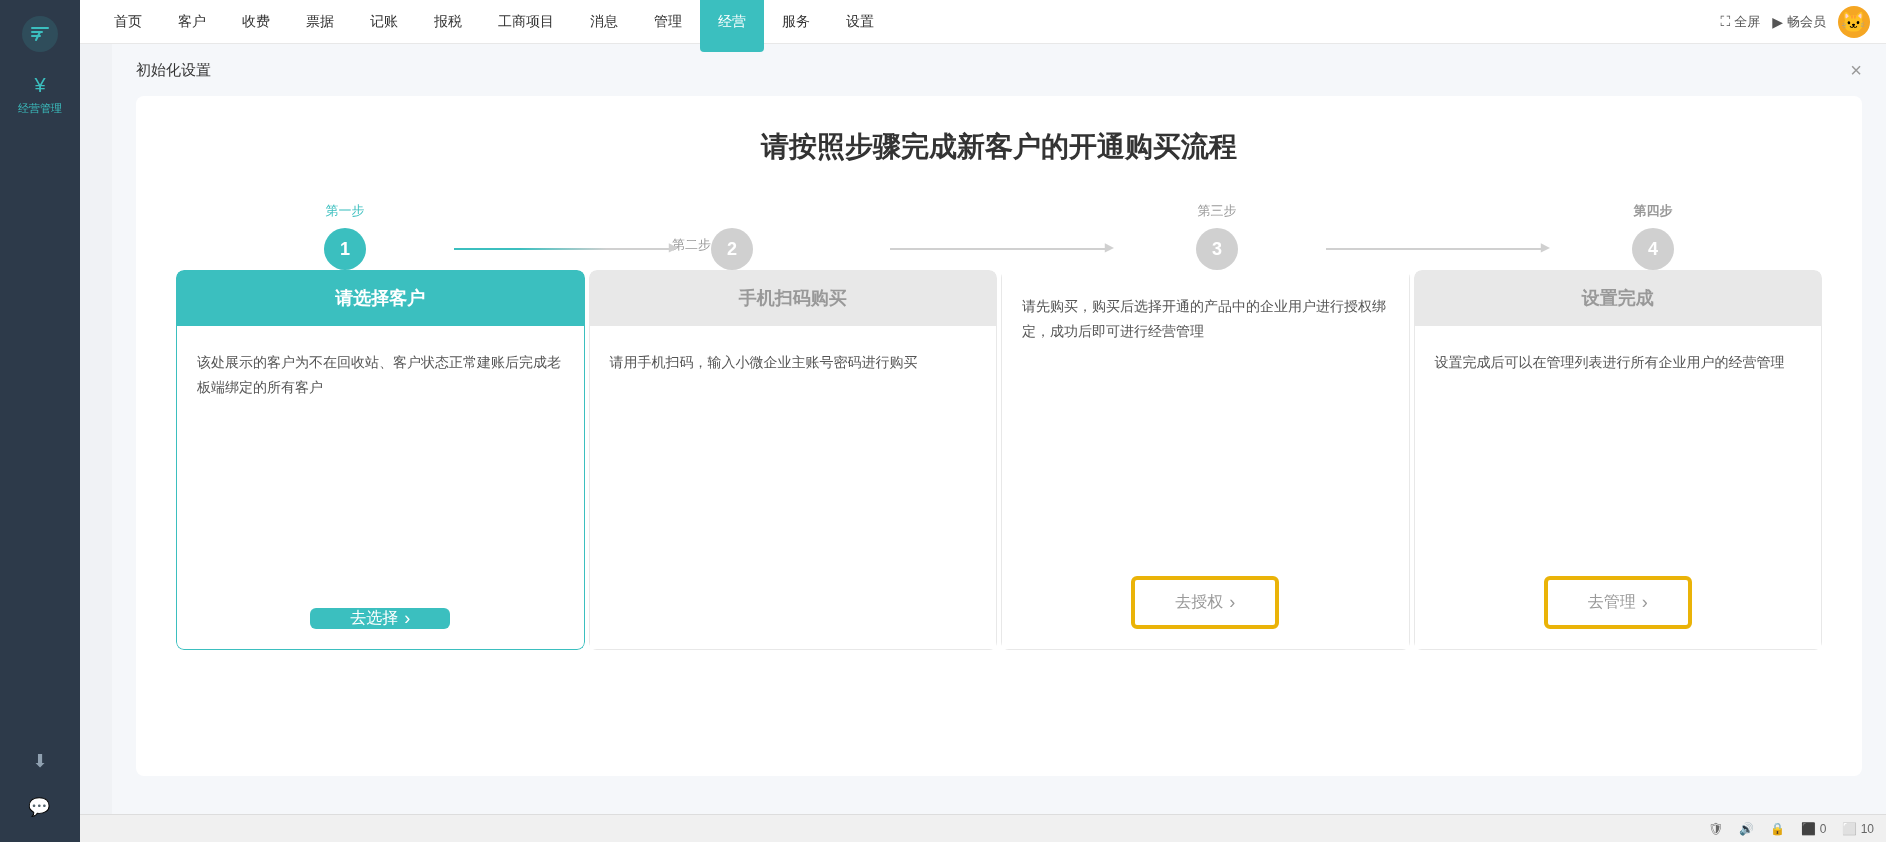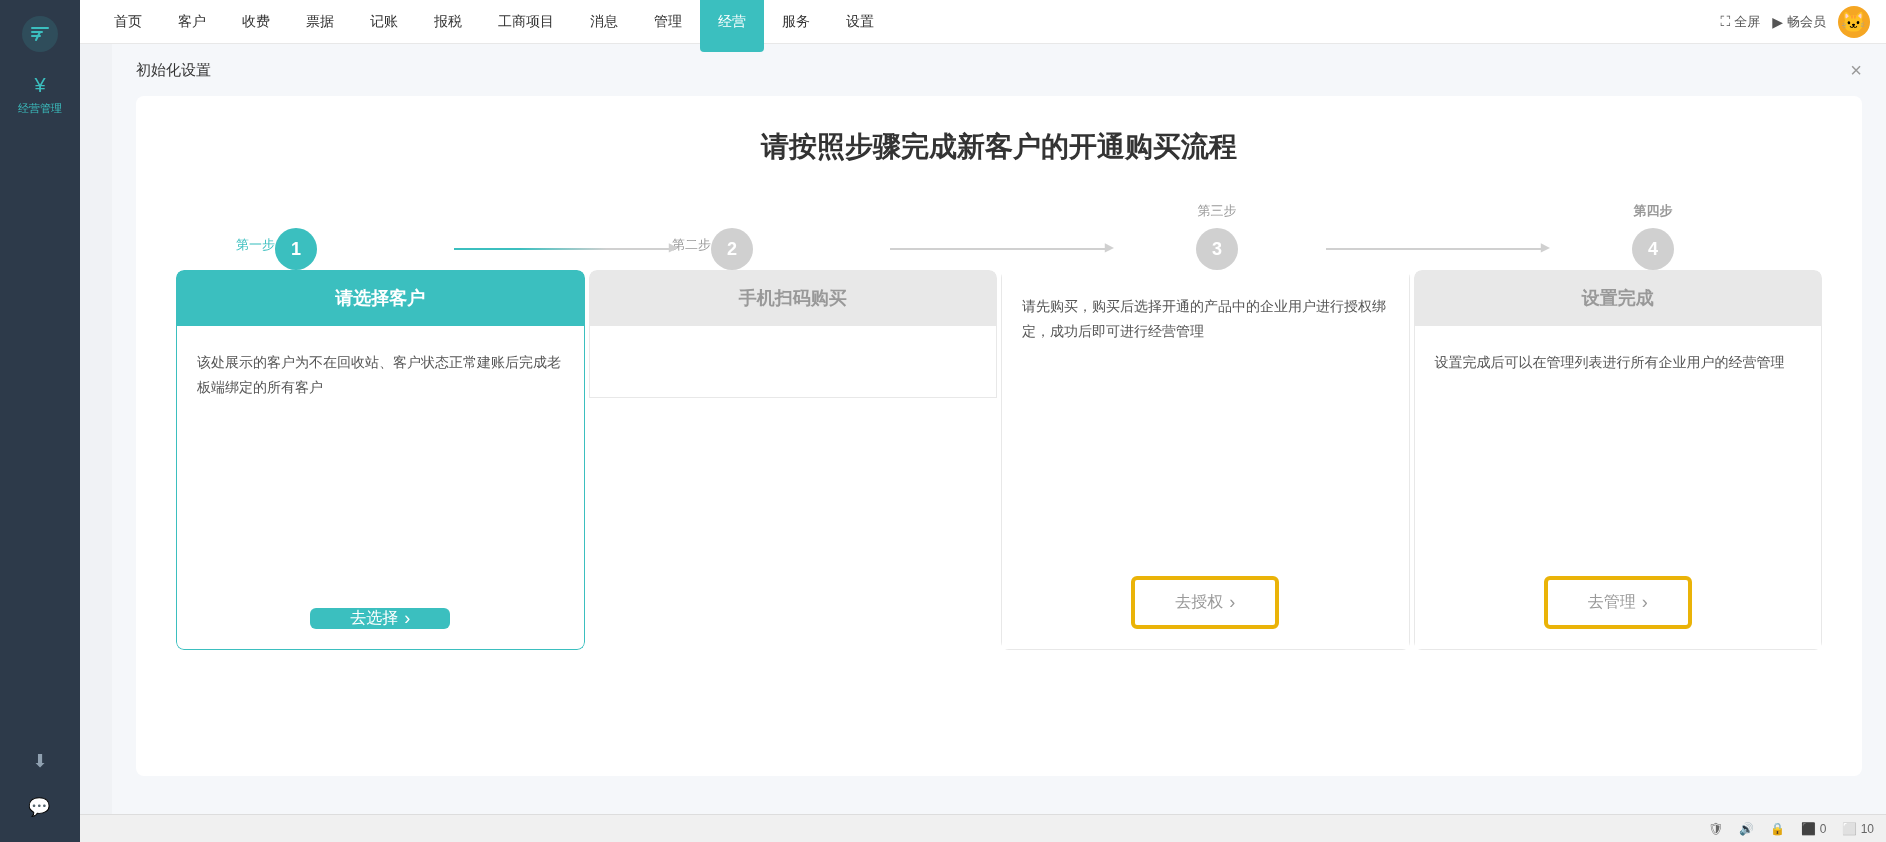--- a/index.html
+++ b/index.html
@@ -203,21 +203,21 @@
   <div class="page-header">
     <span class="page-title">初始化设置</span>
     <span class="close-btn">×</span>
   </div>
 
   <div class="content-card">
     <div class="card-main-title">请按照步骤完成新客户的开通购买流程</div>
 
     <div style="display:flex; align-items:flex-end; padding: 0 60px; margin-bottom: 0;">
 
-      <div style="flex:1; display:flex; flex-direction:row; align-items:center;">
+      <div style="flex:1; display:flex; flex-direction:column; align-items:center;">
         <span style="font-size:13px; color:#3bbfbf; margin-bottom:8px;">第一步</span>
         <div style="width:42px;height:42px;border-radius:50%;background:#3bbfbf;display:flex;align-items:center;justify-content:center;font-size:18px;font-weight:bold;color:#fff;position:relative;z-index:2;">
           <span>1</span>
         </div>
       </div>
 
       <div style="flex:1; display:flex; flex-direction:column; align-items:stretch; padding-bottom:20px;">
         <div style="height:2px;background:linear-gradient(to right,#3bbfbf 30%,#d0d0d0 70%);position:relative;top:0px;">
           <span style="position:absolute;right:-6px;top:-8px;font-size:12px;color:#d0d0d0;">▶</span>
         </div>
@@ -270,20 +270,23 @@
           <button class="btn-teal">
             <span>去选择</span>
             <span style="font-size:18px;">›</span>
           </button>
         </div>
       </div>
 
       <div class="step-card">
         <div class="step-card-header gray">
           <span>手机扫码购买</span>
+        </div>
+        <div class="step-card-body" style="flex:1; border-radius:0; border-bottom:none;">
+          <span>请用手机扫码，输入小微企业主账号密码进行购买</span>
         </div>
         <div style="padding:20px;background:#fff;border:1px solid #e8e8e8;border-top:none;display:flex;justify-content:center;min-height:72px;">
         </div>
       </div>
 
       <div class="step-card">
         <div class="step-card-body" style="flex:1; border-radius:0; border-bottom:none;">
           <span>请先购买，购买后选择开通的产品中的企业用户进行授权绑定，成功后即可进行经营管理</span>
         </div>
         <div style="padding:20px;background:#fff;border:1px solid #e8e8e8;border-top:none;display:flex;justify-content:center;">

